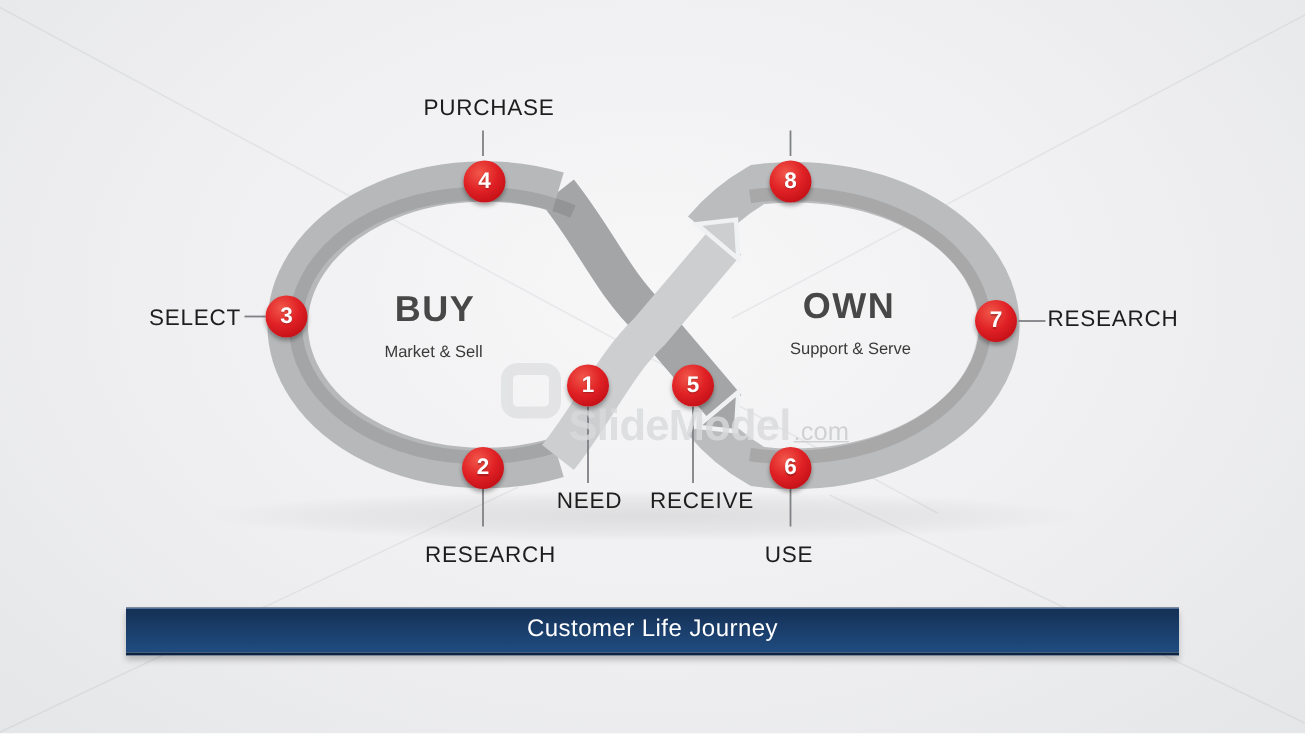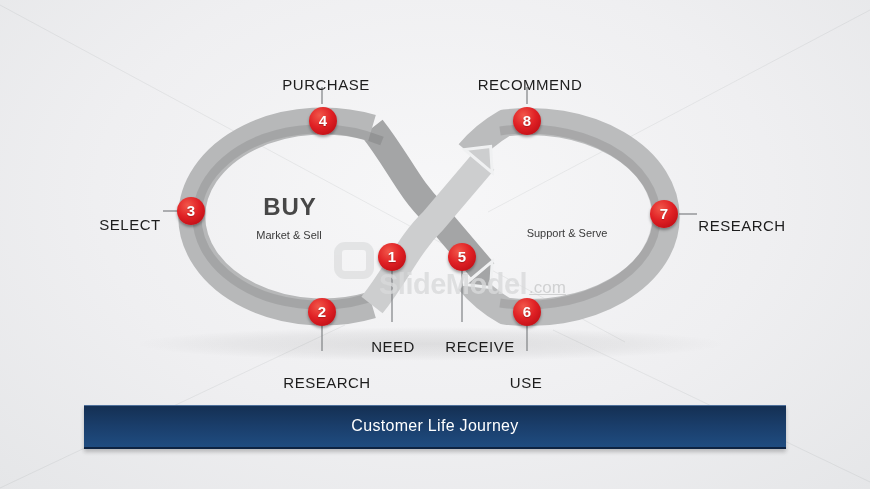--- a/index.html
+++ b/index.html
@@ -6,27 +6,27 @@
   body{font-family:"Liberation Sans", sans-serif;}
   .slide{
     position:relative;width:870px;height:489px;overflow:hidden;
     background:radial-gradient(ellipse at 50% 40%, #f7f7f8 0%, #efeff1 55%, #e5e6e8 100%);
   }
   .slide svg{position:absolute;left:0;top:0;}
   .abs{position:absolute;}
   .ctr{transform:translate(-50%,-50%);white-space:nowrap;}
   
   .step-label{
-    font-size:15px;color:#1d1d1d;letter-spacing:.5px;font-weight:400;margin-top:12px;
+    font-size:15px;color:#1d1d1d;letter-spacing:.5px;font-weight:400;
   }
   .l-need{left:393px;top:334px}
   .l-research{left:327px;top:370px}
   .l-select{left:130px;top:212px}
   .l-purchase{left:326px;top:72px}
-  .l-receive{left:480px;top:334px}
+  .l-receive{left:468px;top:334px}
   .l-use{left:526px;top:370px}
   .l-maintain{left:742px;top:213px}
   .l-recommend{left:530px;top:72px}
   
   .badge{
     width:28px;height:28px;border-radius:50%;
     background:radial-gradient(circle at 38% 30%, #f1574a 0%, #e02125 45%, #c31017 80%, #a80d12 100%);
     box-shadow:0 2px 3px rgba(0,0,0,.35);
     color:#fff;font-size:15px;font-weight:bold;line-height:28px;text-align:center;
     text-shadow:0 1px 1px rgba(0,0,0,.25);
@@ -39,21 +39,21 @@
   .loop-sub{font-size:11px;color:#3a3a3a;}
   .t-buy{left:290px;top:207px}.s-buy{left:289px;top:235px}
   .t-own{left:566px;top:205px}.s-own{left:567px;top:233px}
   
   .watermark{left:334px;top:220px;display:flex;align-items:center;opacity:.8;}
   .wm-logo{width:40px;height:37px;border:8px solid #dfe0e1;border-radius:11px;box-sizing:border-box;}
   .wm-brand{font-size:29px;font-weight:bold;color:#d9dadb;margin-left:5px;letter-spacing:-.5px;margin-top:48px;}
   .wm-suffix{font-size:17px;color:#c8c9ca;align-self:flex-end;margin:0 0 3px 2px;text-decoration:underline;}
   
   .banner{
-    left:84px;top:405px;width:702px;height:44px;
+    left:84px;top:405px;width:702px;height:32px;
     background:linear-gradient(180deg,#142f52 0%,#1a3e6b 50%,#1f4c80 100%);
     box-shadow:inset 0 1px 0 rgba(125,165,215,.55), 0 3px 4px rgba(0,0,0,.22);
     border-bottom:2px solid #0d2342;box-sizing:border-box;
     display:flex;align-items:center;justify-content:center;
   }
   .banner-label{color:#ffffff;font-size:16px;letter-spacing:.3px;}
 </style>
 </head>
 <body>
 
@@ -102,37 +102,37 @@
   </svg>
 
   <div class="abs watermark">
     <div class="wm-logo"></div>
     <div class="wm-brand">SlideModel</div>
     <div class="wm-suffix">.com</div>
   </div>
 
   <div class="abs ctr loop-title t-buy">BUY</div>
   <div class="abs ctr loop-sub s-buy">Market &amp; Sell</div>
+  <div class="abs ctr loop-title t-own">OWN</div>
   <div class="abs ctr loop-sub s-own">Support &amp; Serve</div>
 
   <div class="abs badge b1">1</div>
   <div class="abs badge b2">2</div>
   <div class="abs badge b3">3</div>
   <div class="abs badge b4">4</div>
   <div class="abs badge b5">5</div>
   <div class="abs badge b6">6</div>
   <div class="abs badge b7">7</div>
   <div class="abs badge b8">8</div>
 
   <div class="abs ctr step-label l-need">NEED</div>
   <div class="abs ctr step-label l-research">RESEARCH</div>
   <div class="abs ctr step-label l-select">SELECT</div>
   <div class="abs ctr step-label l-purchase">PURCHASE</div>
   <div class="abs ctr step-label l-receive">RECEIVE</div>
   <div class="abs ctr step-label l-use">USE</div>
   <div class="abs ctr step-label l-maintain">RESEARCH</div>
-  <div class="abs ctr step-label l-recommend">RECOMMEND</div>
 
   <div class="abs banner">
     <div class="banner-label">Customer Life Journey</div>
   </div>
 
 </div>
 
 </body></html>

